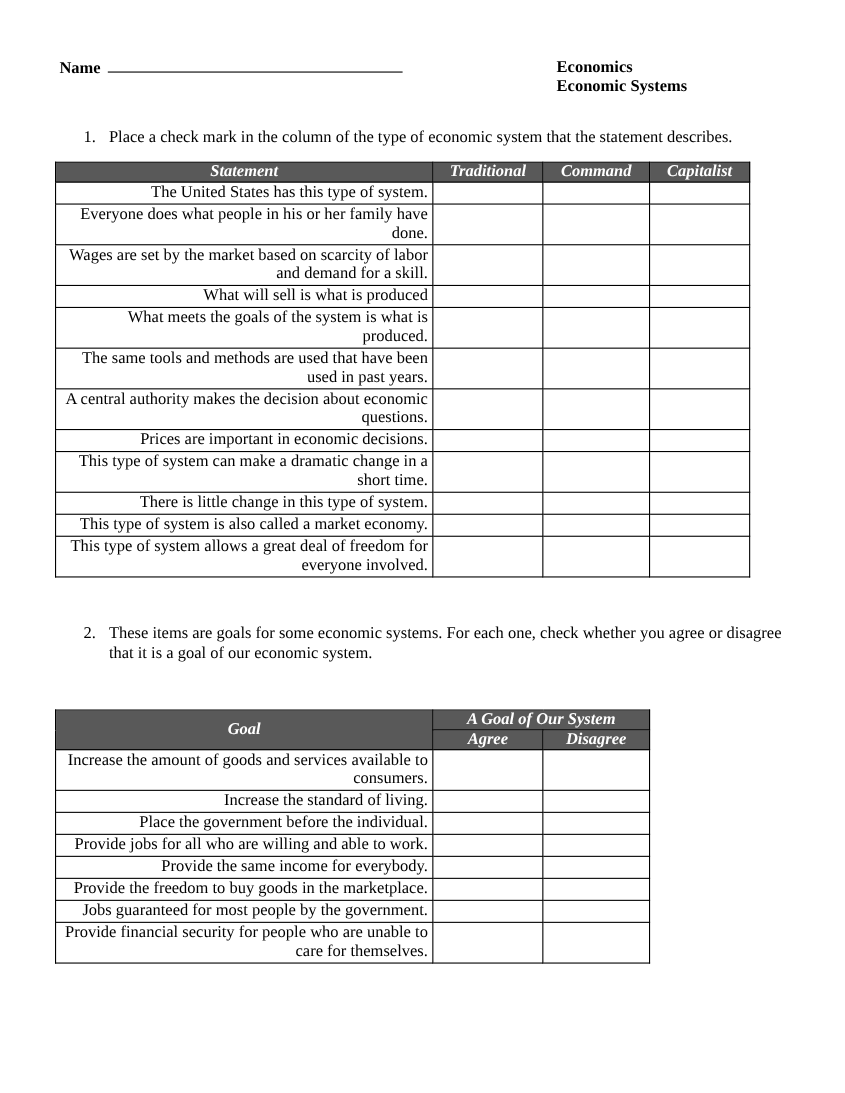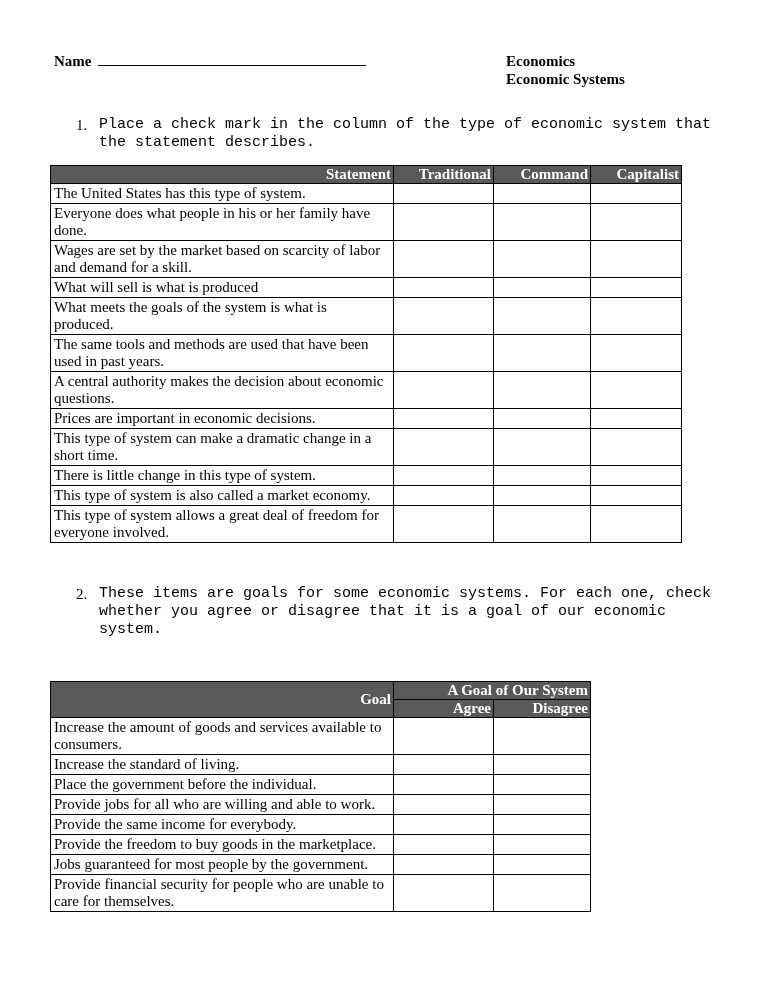--- a/index.html
+++ b/index.html
@@ -37,46 +37,47 @@
   .title-block { width: 208px; margin-left: 38px; }
   .title-block div { font-weight: bold; line-height: 18px; }
 
   
   .question {
     display: flex;
     padding-left: 22px;
     line-height: 18px;
   }
   .q-num { width: 23px; flex: 0 0 23px; }
-  .q-text { flex: 1; font-family: Liberation Mono, monospace; }
+  .q-text { flex: 1; }
   .question-1 { margin-bottom: 13px; }
   .question-2 { margin-bottom: 20px; }
 
   
   table {
     border-collapse: collapse;
     table-layout: fixed;
     margin-left: -4px;
   }
   td, th {
     border: 1px solid #000;
     font-size: 15px;
     line-height: 17px;
     vertical-align: top;
   }
   th {
     background: var(--header-bg, #595959);
     color: var(--header-text, #ffffff);
     font-weight: bold;
-    text-align: right;
+    text-align: center;
     vertical-align: middle;
     height: 18px;
     padding: 0 2px;
-  }
-  td.text-cell { padding: 0.5px 4px 1.5px 3px; }
+    font-style: italic;
+  }
+  td.text-cell { padding: 0.5px 4px 1.5px 3px; text-align: right; }
   td.check-cell { padding: 0; }
   .t1 { width: 631px; margin-bottom: 42px; }
   .t1 col.c-stmt { width: 343px; }
   .t1 col.c-trad { width: 100px; }
   .t1 col.c-comm { width: 97px; }
   .t1 col.c-cap  { width: 91px; }
   .t2 { width: 540px; margin-top: 42px; }
   .t2 col.c-goal { width: 343px; }
   .t2 col.c-agree { width: 100px; }
   .t2 col.c-disagree { width: 97px; }

